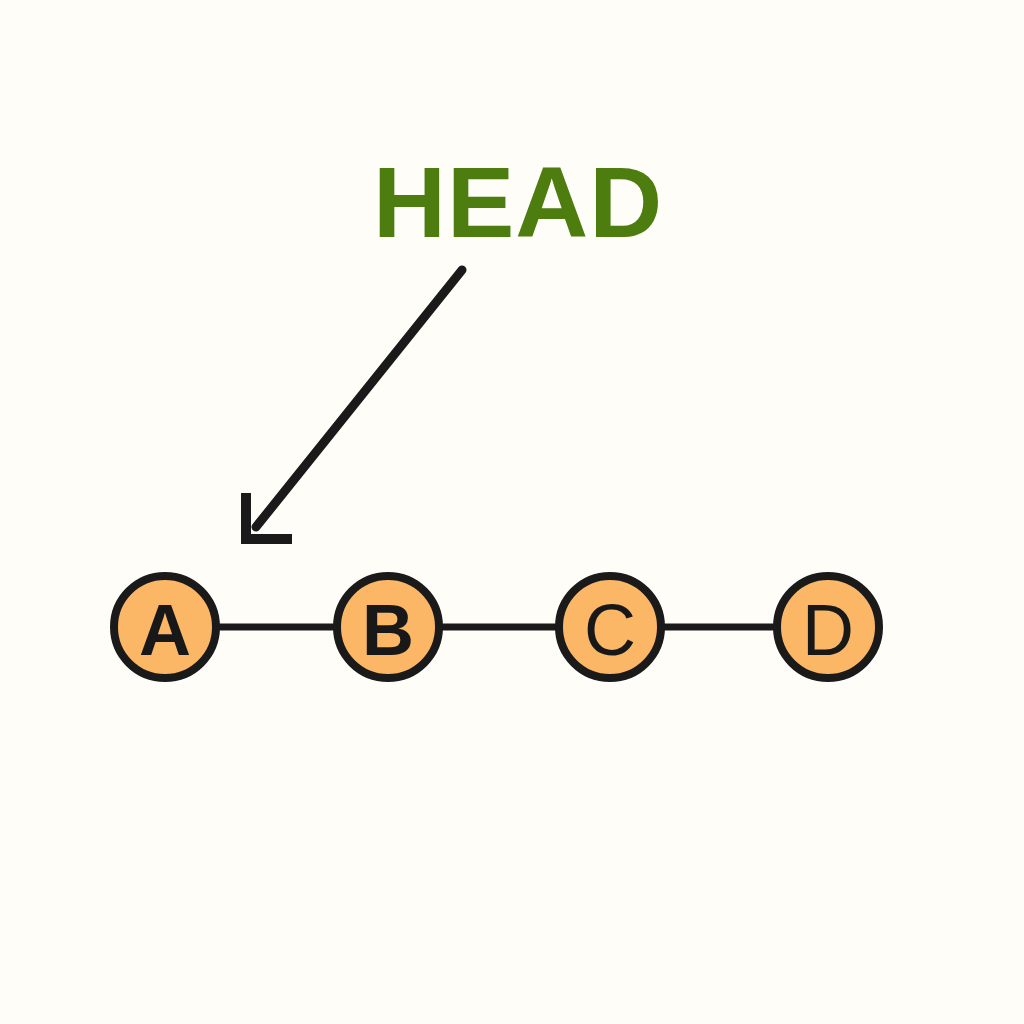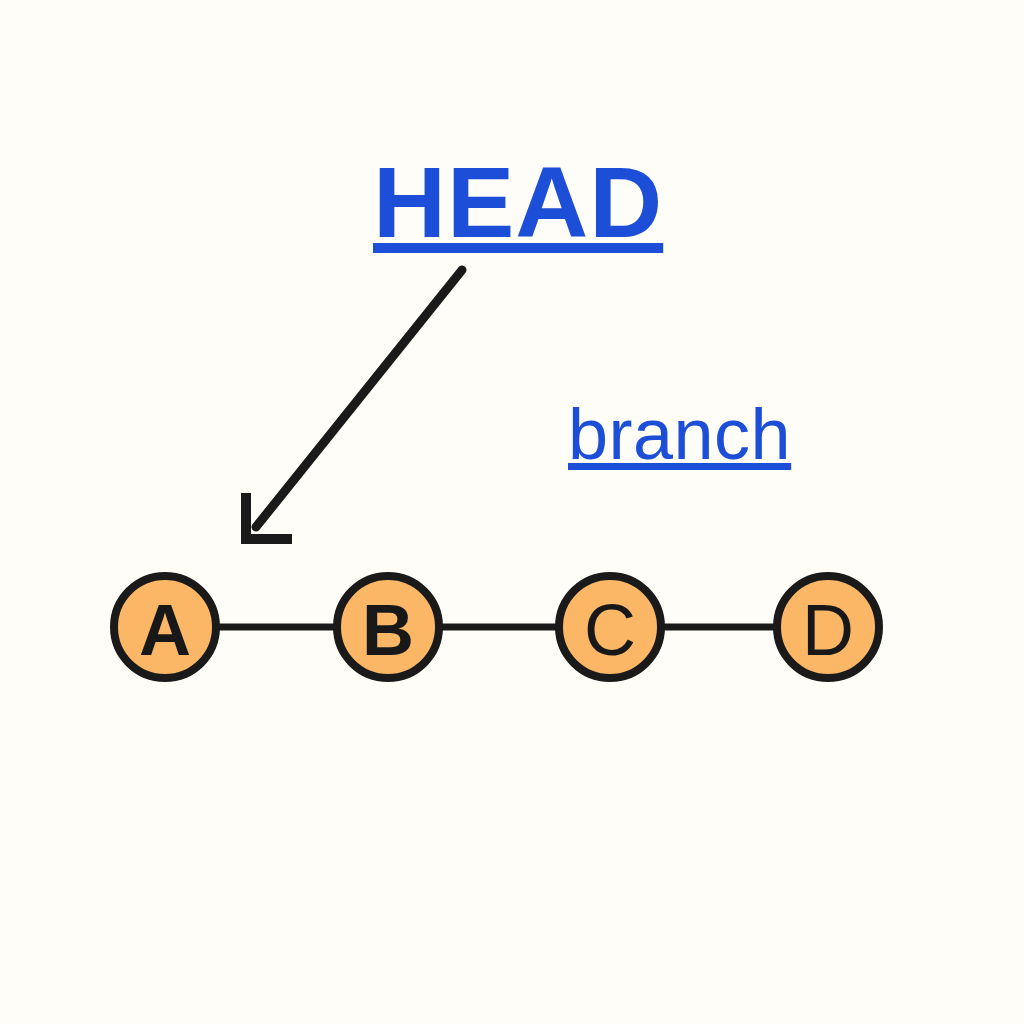--- a/index.html
+++ b/index.html
@@ -35,25 +35,24 @@
     dominant-baseline: central;
   }
   .node-label.bold {
     font-weight: bold;
   }
   .node-label.regular {
     font-weight: normal;
   }
   .txt {
     position: absolute;
-    color: #1d4ed8;
+    color: #4d7c0f;
     font-family: "Liberation Sans", sans-serif;
     white-space: nowrap;
     line-height: 1;
-    text-decoration: underline;
   }
   #head-label {
     left: 373px;
     top: 152px;
     font-size: 101px;
     font-weight: bold;
     letter-spacing: 1px;
   }
   #branch-label {
     left: 568px;
@@ -104,16 +103,15 @@
     </g>
 
     <g>
       <line x1="462" y1="270" x2="256" y2="527" stroke="#1a1a1a" stroke-width="9" stroke-linecap="round"></line>
       <polyline points="246,498 246,539 287,539" fill="none" stroke="#1a1a1a" stroke-width="10" stroke-linecap="square" stroke-linejoin="miter"></polyline>
     </g>
   </svg>
 
   <div class="txt" id="head-label">HEAD</div>
 
-  <div class="txt" id="branch-label">branch</div>
 
 
 </div>
 
 </body></html>

